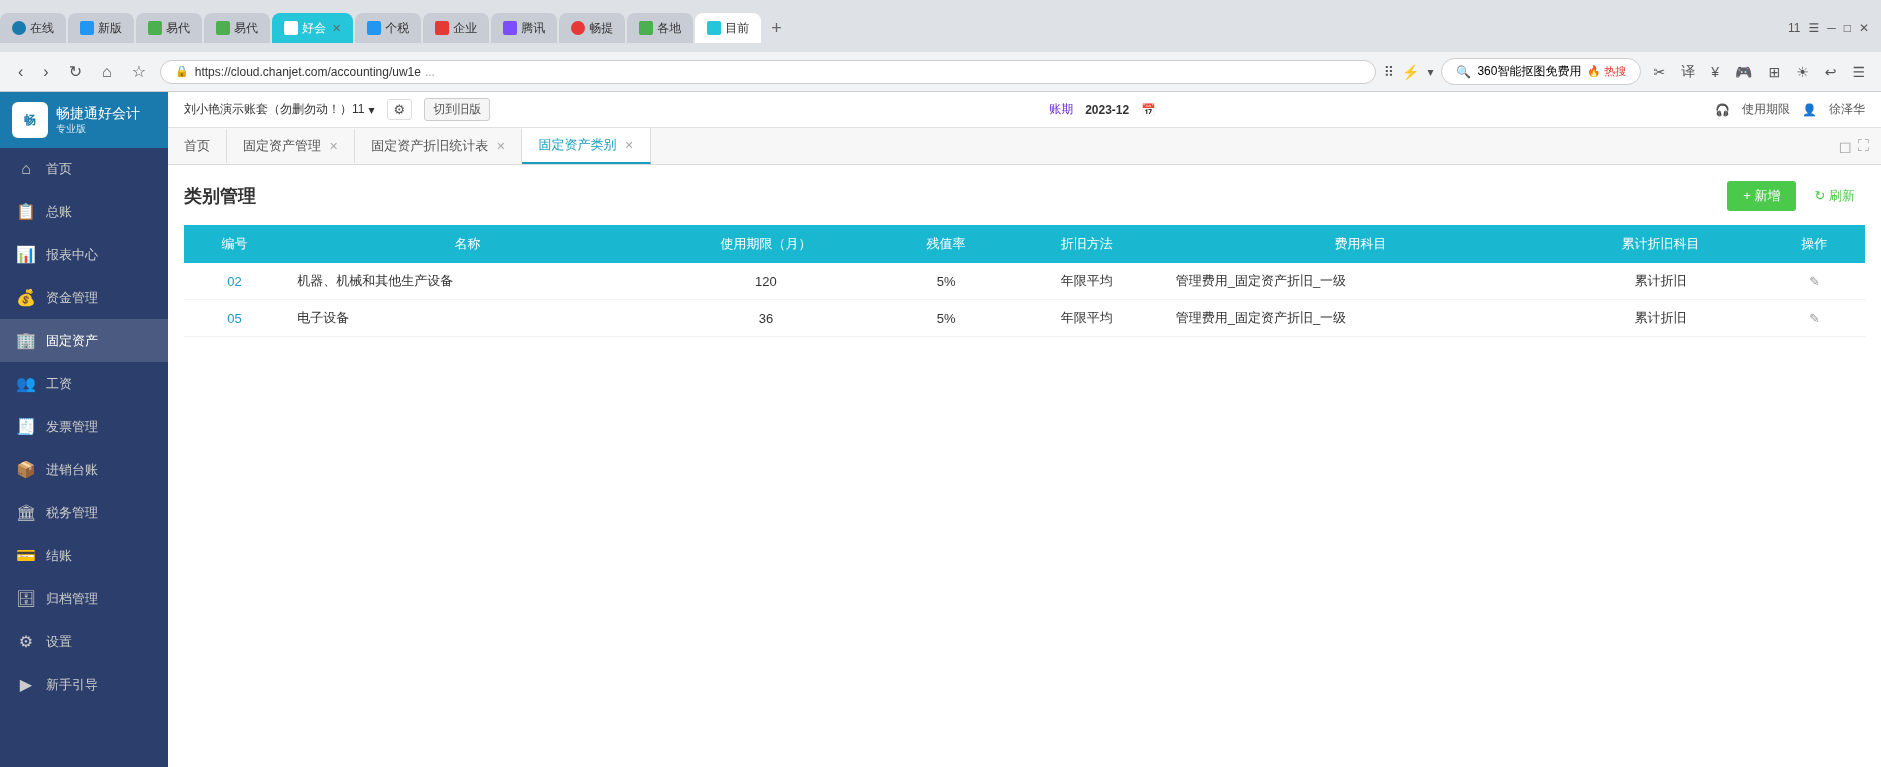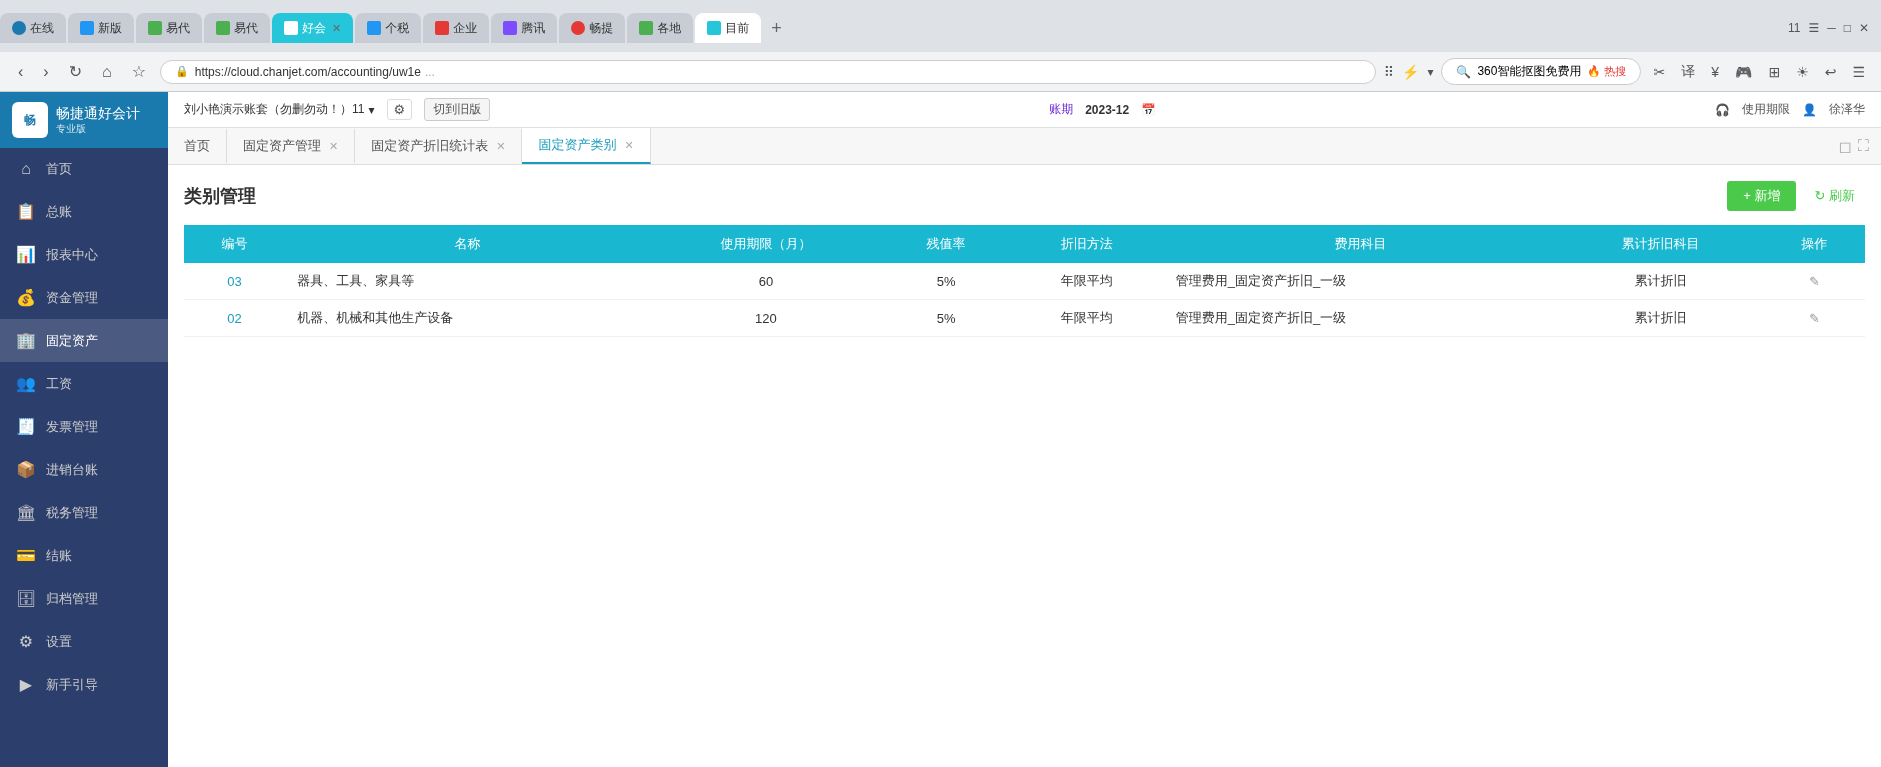--- a/index.html
+++ b/index.html
@@ -297,36 +297,36 @@
             <th>使用期限（月）</th>
             <th>残值率</th>
             <th>折旧方法</th>
             <th>费用科目</th>
             <th>累计折旧科目</th>
             <th>操作</th>
           </tr>
         </thead>
         <tbody>
           <tr>
-            <td class="code">03</td>
-            <td class="left">器具、工具、家具等</td>
-            <td>60</td>
-            <td>5%</td>
-            <td>年限平均</td>
-            <td class="left">管理费用_固定资产折旧_一级</td>
-            <td>累计折旧</td>
-            <td><span class="edit-icon">✎</span></td>
-          </tr>
-          <tr>
             <td class="code">02</td>
             <td class="left">机器、机械和其他生产设备</td>
             <td>120</td>
             <td>5%</td>
             <td>年限平均</td>
             <td class="left">管理费用_固定资产折旧_一级</td>
             <td>累计折旧</td>
             <td><span class="edit-icon">✎</span></td>
           </tr>
+          <tr>
+            <td class="code">05</td>
+            <td class="left">电子设备</td>
+            <td>36</td>
+            <td>5%</td>
+            <td>年限平均</td>
+            <td class="left">管理费用_固定资产折旧_一级</td>
+            <td>累计折旧</td>
+            <td><span class="edit-icon">✎</span></td>
+          </tr>
         </tbody>
       </table>
     </div>
   </div>
 </div>
 
 </body></html>

